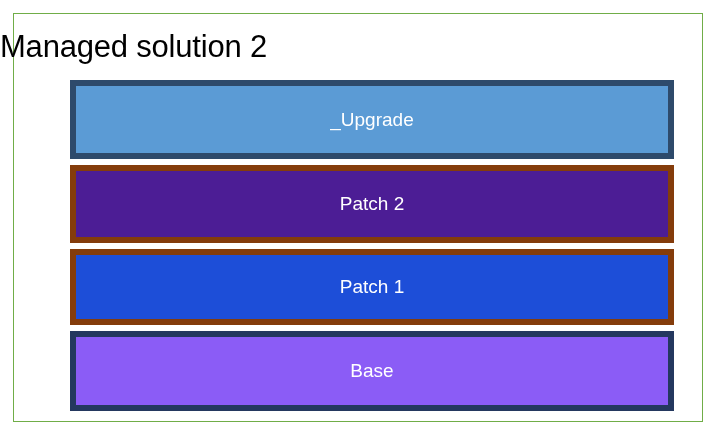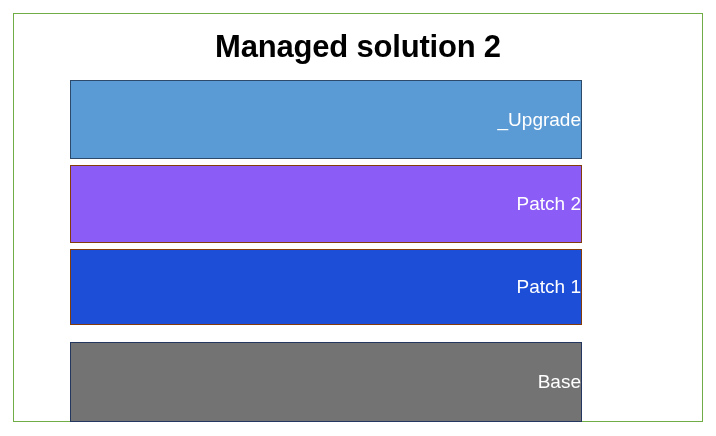--- a/index.html
+++ b/index.html
@@ -26,67 +26,67 @@
     height: 409px;
     border: 1px solid #70AD47;
     box-sizing: border-box;
     background: transparent;
   }
   #diagram-title {
     position: absolute;
     left: 0;
     top: 28px;
     width: 716px;
-    text-align: center;
+    text-align: left;
     font-size: 31px;
-    font-weight: bold;
+    font-weight: normal;
     color: #000000;
     letter-spacing: -0.2px;
     line-height: 38px;
     white-space: nowrap;
   }
   .layer {
     position: absolute;
     left: 70px;
-    width: 512px;
+    width: 604px;
     box-sizing: border-box;
-    border: 1px solid #0c4a6e;
+    border: 6px solid #0c4a6e;
     display: flex;
     align-items: center;
-    justify-content: flex-end;
+    justify-content: center;
   }
   .layer-label {
     color: #ffffff;
     font-size: 19px;
     font-weight: normal;
     line-height: 22px;
     white-space: nowrap;
   }
   #layer-upgrade {
     top: 80px;
     height: 79px;
     background: #5B9BD5;
     border-color: #2E4A6B;
   }
   #layer-patch-2 {
     top: 165px;
     height: 78px;
-    background: #8b5cf6;
+    background: #4c1d95;
     border-color: #843C0B;
   }
   #layer-patch-1 {
     top: 249px;
     height: 76px;
     background: #1d4ed8;
     border-color: #843C0B;
   }
   #layer-base {
-    top: 342px;
+    top: 331px;
     height: 80px;
-    background: #737373;
+    background: #8b5cf6;
     border-color: #24385F;
   }
 </style>
 </head>
 <body>
 
 <div id="canvas">
 
   <div id="slide-frame"></div>
 

